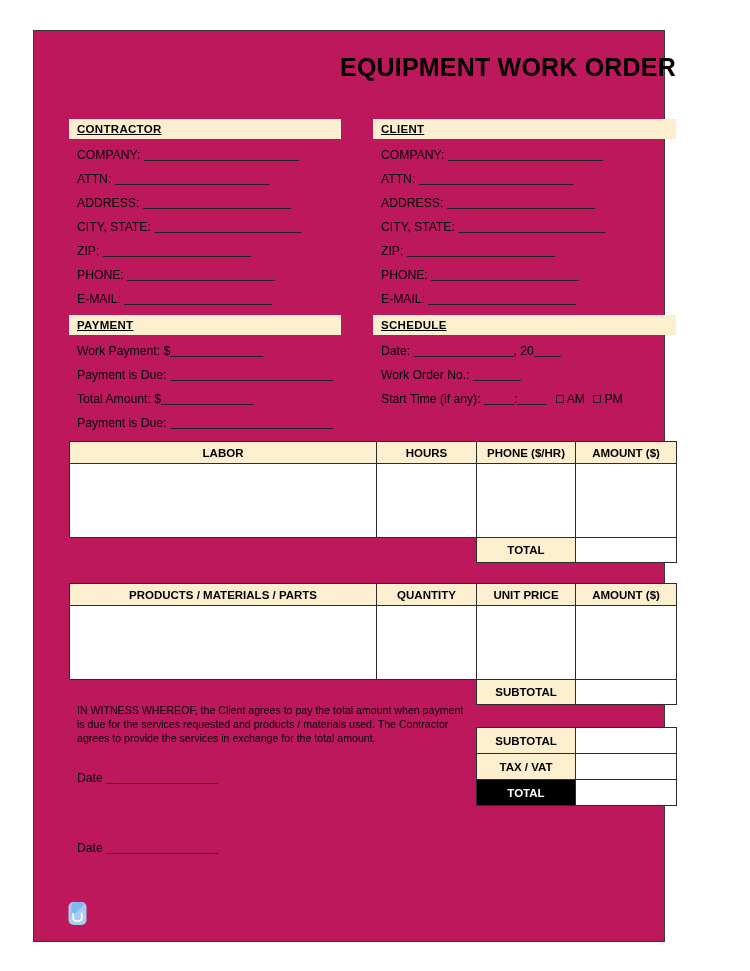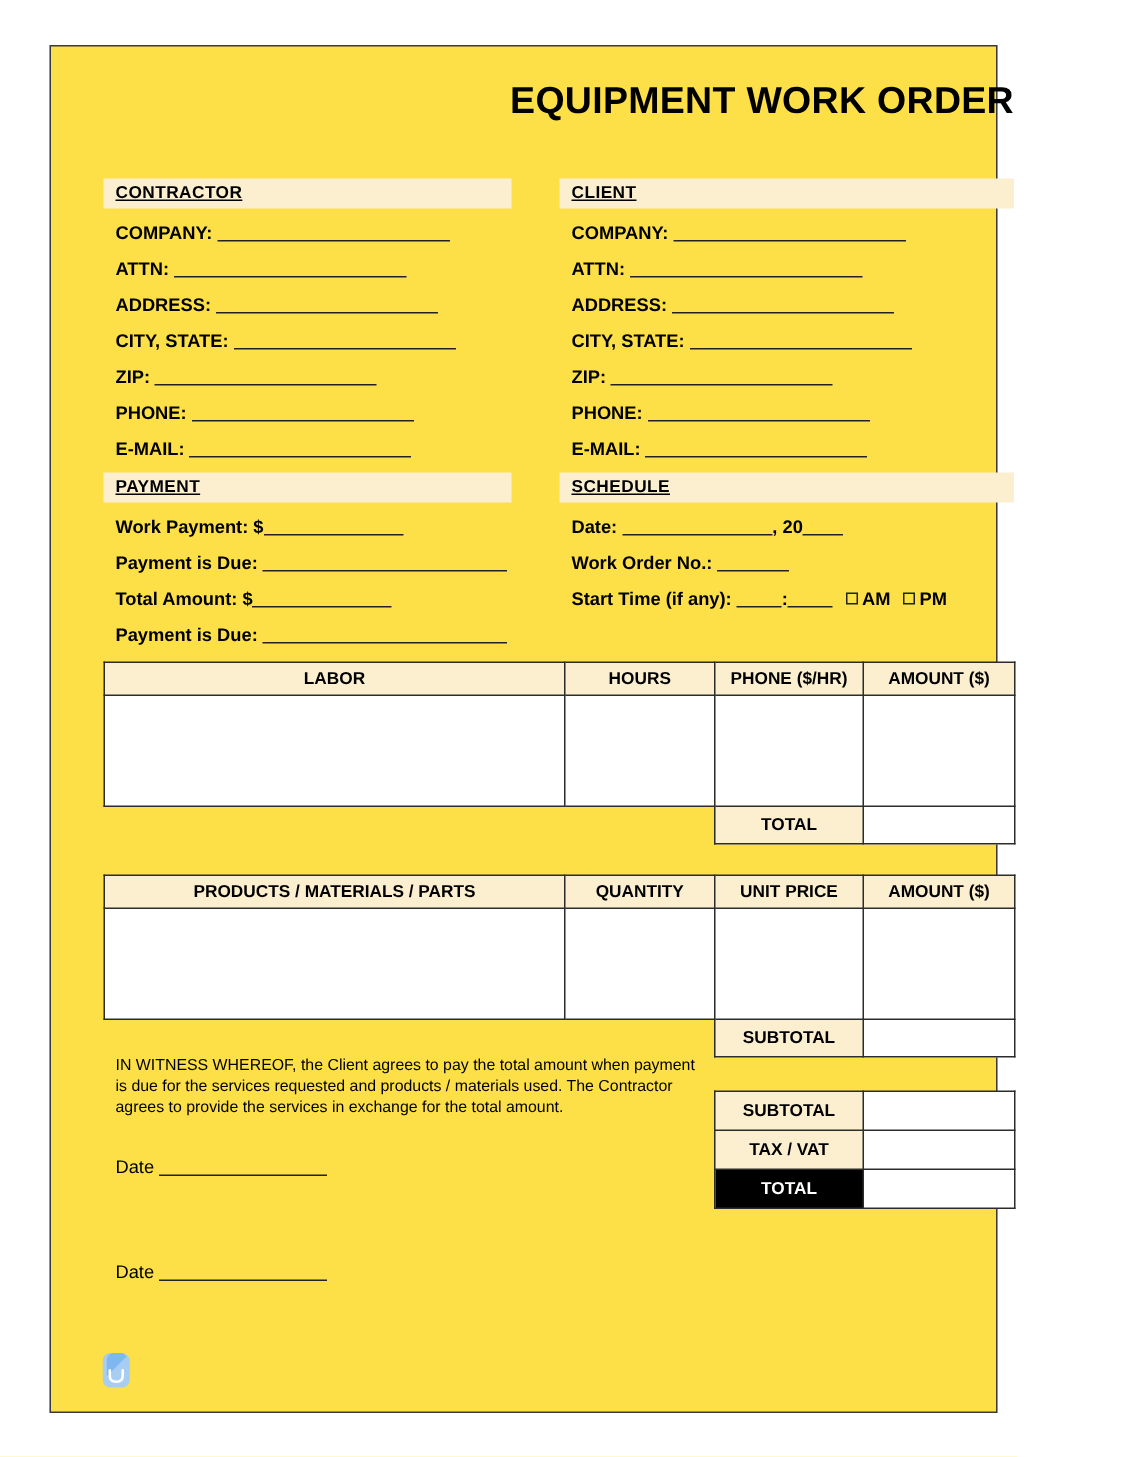--- a/index.html
+++ b/index.html
@@ -17,21 +17,21 @@
   }
 
   .page {
     position: absolute;
     left: 33px;
     top: 30px;
     width: 632px;
     height: 912px;
     border: 1.5px solid #3a3a3a;
     box-sizing: border-box;
-    background: #fde047;
+    background: #be185d;
   }
 
   .inner {
     position: absolute;
     left: 35px;
     top: 0;
     width: 607px;
     height: 100%;
   }
 
@@ -61,21 +61,20 @@
   }
   .band.left  { left: 0px;   width: 272px; }
   .band.right { left: 304px; width: 303px; }
 
   
   .field {
     position: absolute;
     font-size: 12.2px;
     white-space: nowrap;
     line-height: 14px;
-    font-weight: bold;
   }
   .field .lbl { }
   .rule {
     display: inline-block;
     border-bottom: 1.1px solid #222;
     height: 11px;
     vertical-align: -2px;
   }
   .chk {
     display: inline-block;

